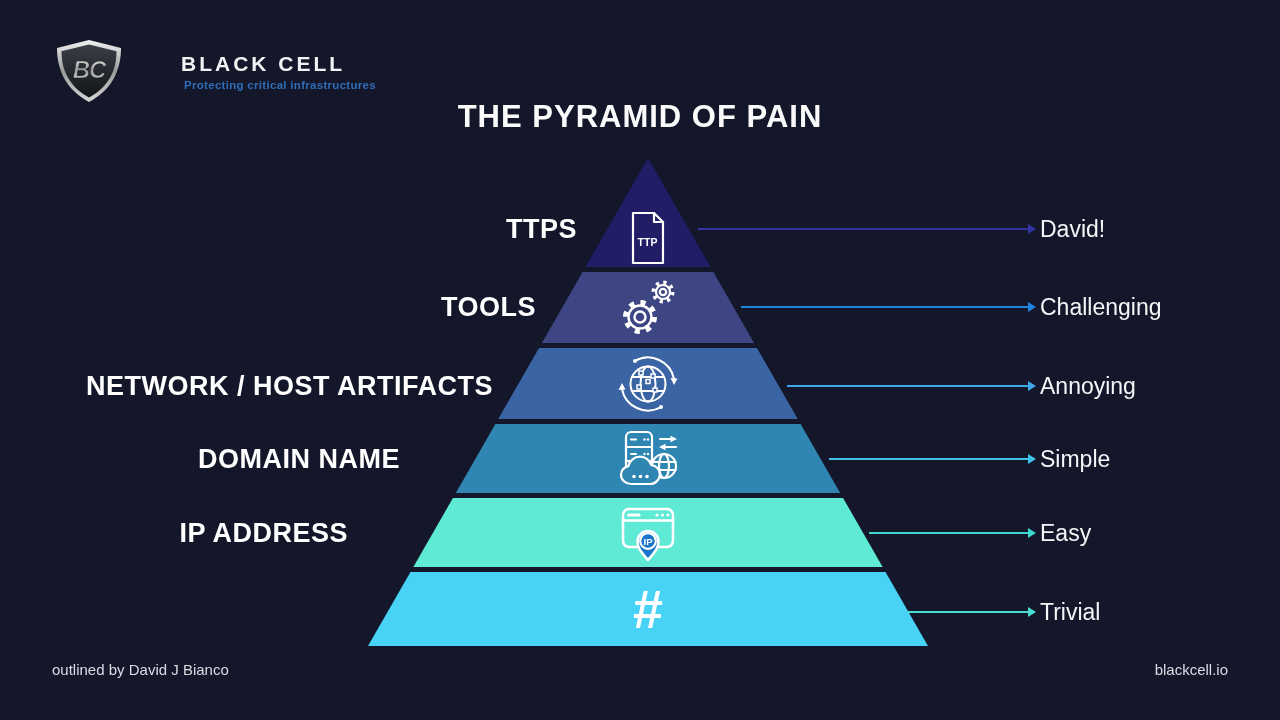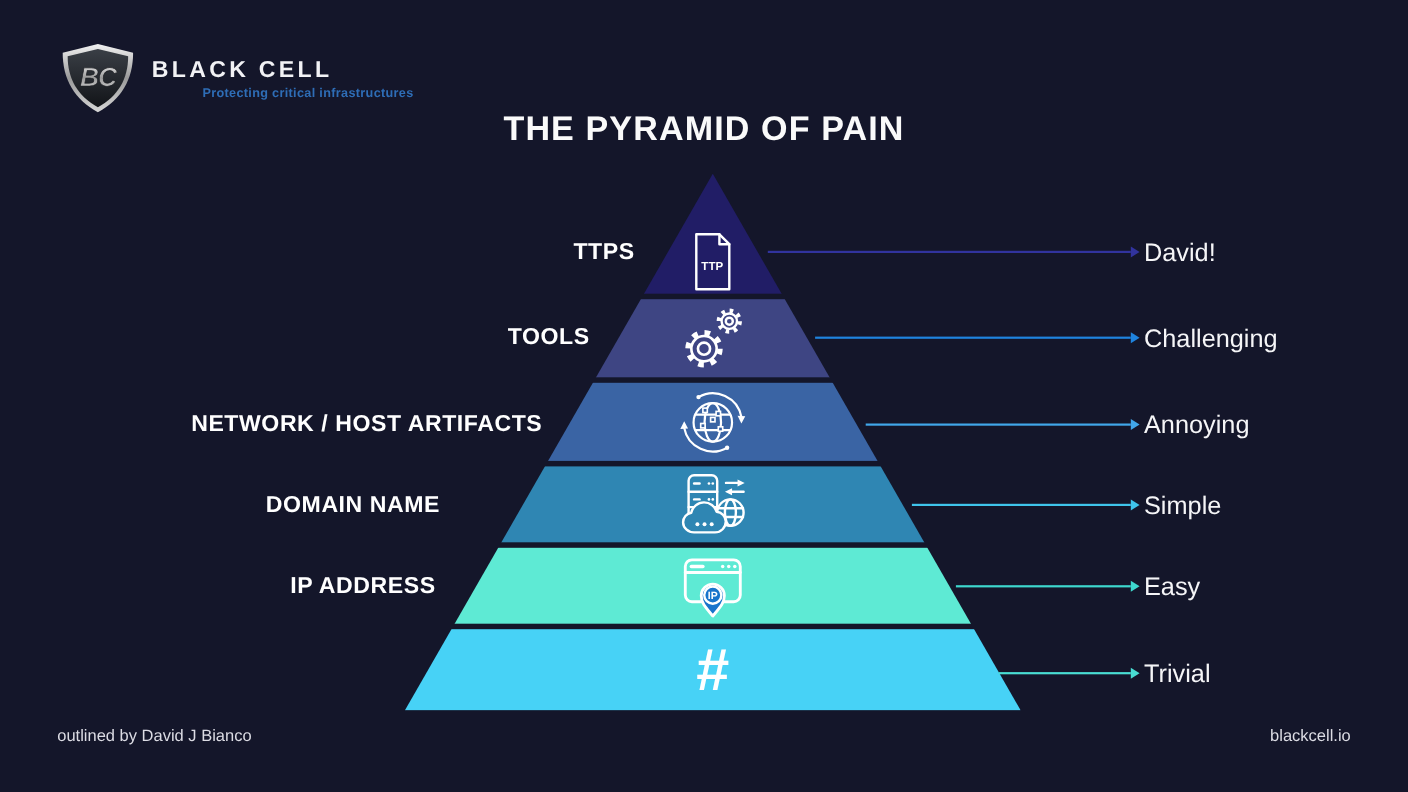--- a/index.html
+++ b/index.html
@@ -4,21 +4,21 @@
 <style>
   html,body{margin:0;padding:0;background:#14162a;}
   .slide{
     position:relative;width:1280px;height:720px;overflow:hidden;
     font-family:"Liberation Sans",sans-serif;color:#fff;
   }
   
   .logo{position:absolute;left:52px;top:38px;display:flex;align-items:center;}
   .logo svg{display:block;}
   .logo-text{margin-left:12px;}
-  .logo-name{font-size:21px;font-weight:800;letter-spacing:3px;color:#f2f2f5;}
+  .logo-name{font-size:21px;font-weight:800;letter-spacing:3px;color:#f2f2f5;margin-left:43px;}
   .logo-tagline{font-size:11.5px;letter-spacing:.3px;margin-top:3px;font-weight:600;}
   
   .title{
     position:absolute;left:0;right:0;top:99px;text-align:center;
     font-size:31px;font-weight:700;letter-spacing:1px;color:#fafafa;margin:0;
   }
   
   .pyramid{
     position:absolute;left:368px;top:158px;width:560px;height:488px;
     clip-path:polygon(50% 0%,100% 100%,0% 100%);
@@ -27,21 +27,21 @@
   .band{display:flex;align-items:center;justify-content:center;}
   .band-0{height:109px;align-items:flex-end;padding-bottom:2px;box-sizing:border-box;}
   .band-1{height:71px;}
   .band-2{height:71px;}
   .band-3{height:69px;}
   .band-4{height:69px;}
   .band-5{height:74px;}
   .hash-glyph{font-size:54px;font-weight:700;color:#fff;line-height:1;}
   
   .lvl-label{
-    position:absolute;font-size:21px;font-weight:700;letter-spacing:.5px;
+    position:absolute;font-size:27px;font-weight:700;letter-spacing:.5px;
     color:#fff;white-space:nowrap;line-height:26px;
   }
   .diff-label{
     position:absolute;font-size:23px;font-weight:400;color:#f5f5f7;
     white-space:nowrap;line-height:28px;left:1040px;
   }
   
   .arrow{position:absolute;height:2px;}
   .arrow .head{
     position:absolute;right:-8px;top:-4px;width:0;height:0;
@@ -156,21 +156,21 @@
     </div>
     <div class="band band-5" style="background: rgb(71, 210, 246); color: rgb(71, 210, 246);">
       <div class="hash-glyph">#</div>
     </div>
   </div>
 
   <span class="lvl-label" style="right:703px;top:216px;">TTPS</span>
   <span class="lvl-label" style="right:744px;top:294px;">TOOLS</span>
   <span class="lvl-label" style="right:787px;top:373px;">NETWORK / HOST ARTIFACTS</span>
   <span class="lvl-label" style="right:880px;top:446px;">DOMAIN NAME</span>
-  <span class="lvl-label" style="right:884px;top:520px;">IP ADDRESS</span>
+  <span class="lvl-label" style="right:932px;top:520px;">IP ADDRESS</span>
 
   <div class="arrow" style="left: 698px; top: 228px; width: 330px; background: rgb(49, 51, 158);">
     <span class="head" style="border-left-color: rgb(49, 51, 158);"></span>
   </div>
   <div class="arrow" style="left: 741px; top: 306px; width: 287px; background: rgb(31, 131, 222);">
     <span class="head" style="border-left-color: rgb(31, 131, 222);"></span>
   </div>
   <div class="arrow" style="left: 787px; top: 385px; width: 241px; background: rgb(65, 167, 234);">
     <span class="head" style="border-left-color: rgb(65, 167, 234);"></span>
   </div>

